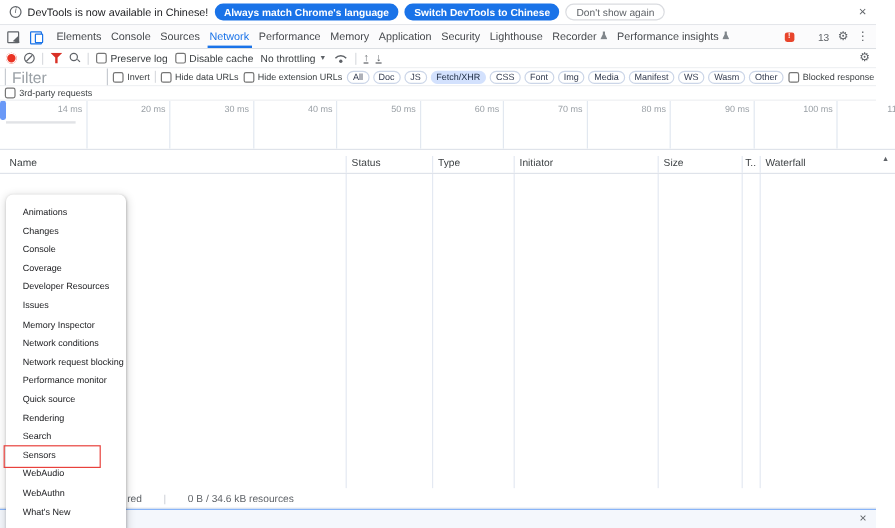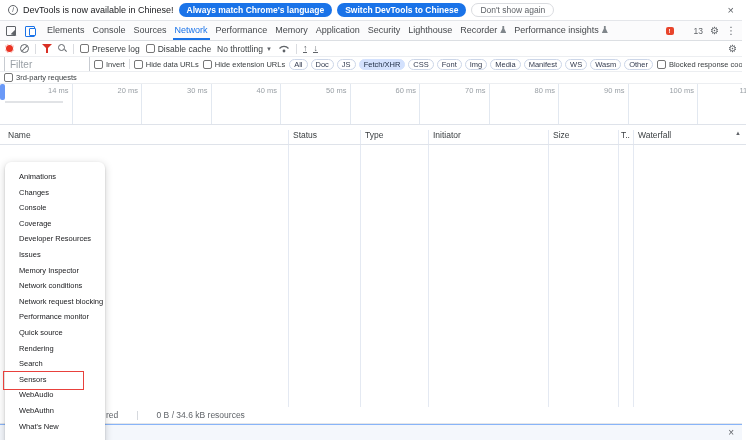--- a/index.html
+++ b/index.html
@@ -1,19 +1,19 @@
 <!DOCTYPE html>
 <html style="--accent: #1a73e8; --record-red: #ea3323; --filter-red: #d93025; --annotation-red: #e8413c; --selected-pill: #d3e1fd;"><head>
 <meta charset="utf-8">
 <style>
   * { margin:0; padding:0; box-sizing:border-box; }
   html,body { width:746px; height:440px; }
   body { font-family:"Liberation Sans", sans-serif; color:#202124; background:#fff; }
   .screen { position:relative; width:746px; height:440px; overflow:hidden; background:#fff; }
-  .row { position:absolute; left:0; right:4px; display:flex; align-items:center; white-space:nowrap; }
+  .row { position:absolute; left:0; right:16px; display:flex; align-items:center; white-space:nowrap; }
 
   
   .notif { top:0; height:21px; padding:0 8px; gap:5px; background:#fff; border-bottom:1px solid #e4e6ea; font-size:9px; }
   .info-icon { width:10px; height:10px; border:1px solid #5f6368; border-radius:50%; color:#5f6368;
     font-size:7px; line-height:8px; text-align:center; font-style:italic; flex:none; }
   .pill { border:none; border-radius:8px; height:14px; padding:0 8px; font-size:8.5px; font-weight:bold;
     font-family:inherit; cursor:pointer; line-height:13px; }
   .pill.blue { background:var(--accent); color:#fff; }
   .pill.ghost { background:#fff; color:#5f6368; border:1px solid #dadce0; font-weight:normal; }
   .x-btn { margin-left:auto; color:#5f6368; font-size:11px; line-height:11px; cursor:pointer; }
@@ -47,21 +47,21 @@
   .cb { width:9px; height:9px; border:1px solid #767676; border-radius:2px; background:#fff; flex:none; cursor:pointer; }
   .cb-group { display:flex; align-items:flex-start; gap:3px; }
   .dd { display:flex; align-items:center; gap:3px; cursor:pointer; }
   .caret { font-size:6px; color:#5f6368; }
   .wifi-ic { flex:none; }
   .har { color:#5f6368; font-size:9px; line-height:8px; border-bottom:1px solid #5f6368; cursor:pointer; }
   .tb-gear { margin-left:auto; }
 
   
   .filterrow { top:57px; height:15px; background:#fff; border-bottom:1px solid #eceef1; padding:0 4px; gap:4px; font-size:7.5px; color:#3c4043; overflow:hidden; }
-  .filter-input { width:86px; height:27px; border:1px solid #c7cbd1; border-radius:6px; font-size:10px; padding:0 5px; font-family:inherit; color:#202124; outline:none; }
+  .filter-input { width:86px; height:27px; border:1px solid #c7cbd1; border-radius:6px; font-size:13px; padding:0 5px; font-family:inherit; color:#202124; outline:none; }
   .filter-input::placeholder { color:#9aa0a6; }
   .pills { display:flex; gap:3px; align-items:flex-end; }
   .fpill { border:1px solid #ccd6e8; border-radius:7px; height:11px; line-height:10px; padding:0 4px; color:#333b4f; cursor:pointer; }
   .fpill.selected { background:var(--selected-pill); border-color:var(--selected-pill); color:#1b2a41; }
 
   
   .thirdparty { top:72px; height:12px; background:#fff; padding:0 4px; gap:3px; font-size:7.5px; color:#3c4043; border-bottom:1px solid #eceef1; }
 
   
   .overview { position:absolute; top:84px; left:0; width:746px; height:41px; border-bottom:1px solid #dfe3ea; overflow:hidden; background:#fff; }

